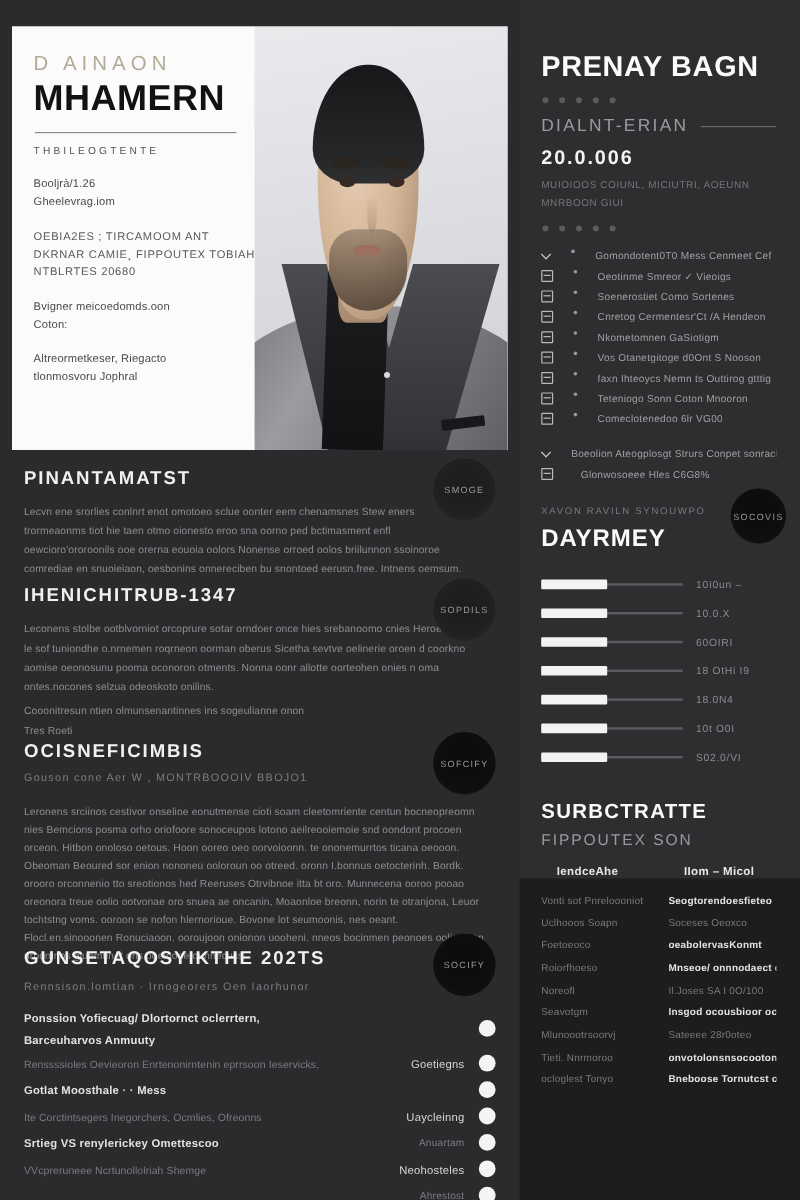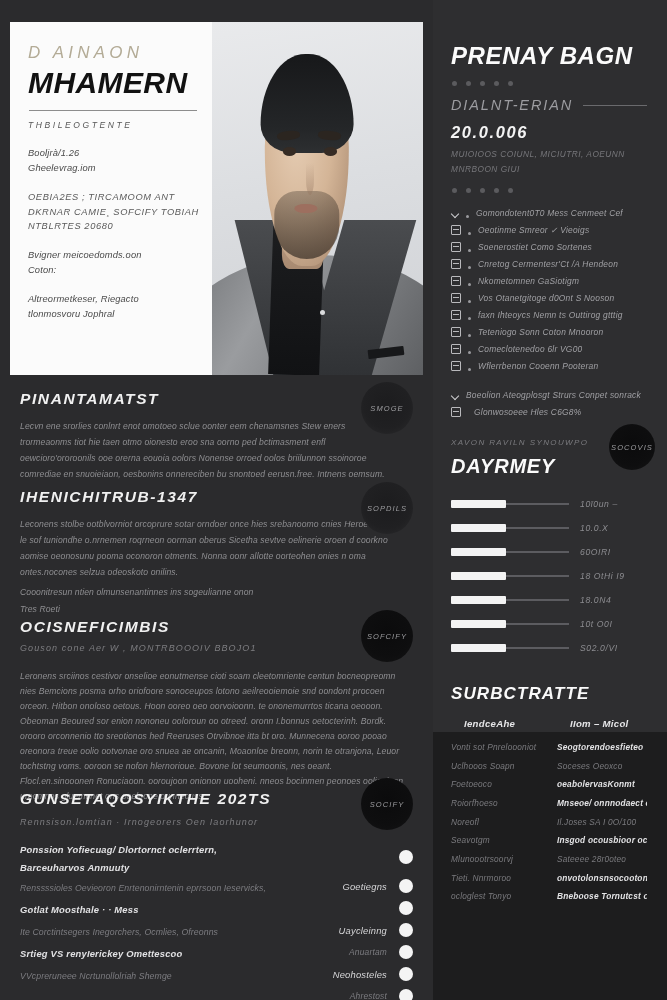--- a/index.html
+++ b/index.html
@@ -10,21 +10,20 @@
   body {
     font-family: "Liberation Sans", sans-serif;
     -webkit-font-smoothing: antialiased;
   }
   #page {
     position: relative;
     width: 667px;
     height: 1000px;
     background: #1d1d1e;
     overflow: hidden;
-    font-style: italic;
   }
 
   
   .left-col {
     position: absolute;
     left: 0; top: 0;
     width: 433px;
     height: 1000px;
     background: #2b2b2d;
   }
@@ -378,22 +377,22 @@
     font-size: 8.3px;
     color: #76767a;
     line-height: 1.75;
     letter-spacing: 0.5px;
     margin-top: 5px;
   }
 
   .bullets { margin-top: 8px; }
   .bullet {
     display: flex;
-    align-items: flex-end;
-    gap: 7px;
+    align-items: flex-start;
+    gap: 17px;
     padding: 3.5px 0;
   }
   .bi-sq {
     width: 8px; height: 8px;
     flex: 0 0 8px;
     border: 1px solid #b9b9bc;
     border-radius: 1px;
     position: relative;
   }
   .bi-sq::after {
@@ -529,21 +528,21 @@
         <div class="name-rule"></div>
         <div class="job-title">THBILEOGTENTE</div>
 
         <div class="contact-group">
           <div class="contact-line">Booljrà/1.26</div>
           <div class="contact-line">Gheelevrag.iom</div>
         </div>
 
         <div class="contact-group">
           <div class="contact-line caps">OEBIA2ES ;  TIRCAMOOM ANT</div>
-          <div class="contact-line caps">DKRNAR CAMIE¸ SOFCIFY TOBIAH</div>
+          <div class="contact-line caps">DKRNAR CAMIE¸ FIPPOUTEX TOBIAH</div>
           <div class="contact-line caps">NTBLRTES 20680</div>
         </div>
 
         <div class="contact-group">
           <div class="contact-line">Bvigner meicoedomds.oon</div>
           <div class="contact-line">Coton:</div>
         </div>
 
         <div class="contact-group">
           <div class="contact-line">Altreormetkeser,  Riegacto</div>
@@ -751,25 +750,20 @@
       <div class="bullet">
         <span class="bi-sq"></span>
         <span class="bi-dot"></span>
         <span class="txt">Teteniogo Sonn  Coton  Mnooron</span>
       </div>
       <div class="bullet">
         <span class="bi-sq"></span>
         <span class="bi-dot"></span>
         <span class="txt">Comeclotenedoo 6lr VG00</span>
       </div>
-      <div class="bullet">
-        <span class="bi-sq"></span>
-        <span class="bi-dot"></span>
-        <span class="txt"> Wflerrbenon  Cooenn  Pooteran</span>
-      </div>
 
       <div class="bullet" style="margin-top:12px;">
         <span class="bi-chev"></span>
         <span class="txt">Boeolion Ateogplosgt Strurs  Conpet sonrack</span>
       </div>
       <div class="bullet">
         <span class="bi-sq"></span>
         <span class="txt" style="padding-left:6px;">Glonwosoeee Hles C6G8%</span>
       </div>
     </div>
@@ -822,20 +816,21 @@
           <div class="bar-track">
             <div class="bar-fill" style="width:47%"></div>
           </div>
           <span class="bar-label">S02.0/VI</span>
         </div>
       </div>
     </div>
 
     <div style="margin-top:24px;">
       <div class="foot-title">SURBCTRATTE</div>
+      <div class="foot-sub">FIPPOUTEX SON</div>
 
       <div class="foot-cols">
         <div class="foot-col">
           <div class="foot-col-head">IendceAhe</div>
           <div class="foot-item">Vonti sot Pnreloooniot</div>
           <div class="foot-item">Uclhooos Soapn</div>
           <div class="foot-item">Foetoeoco</div>
           <div class="foot-item">Roiorfhoeso</div>
           <div class="foot-item">Noreofl</div>
           <div class="foot-item">Seavotgm</div>

